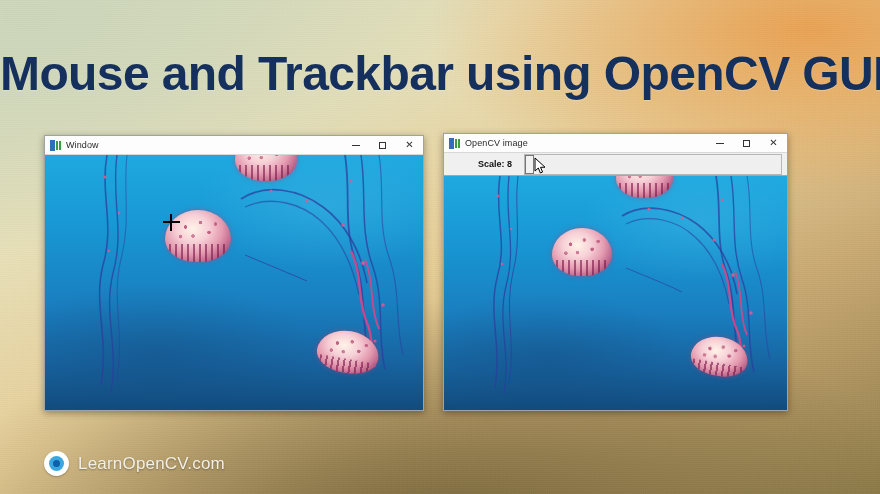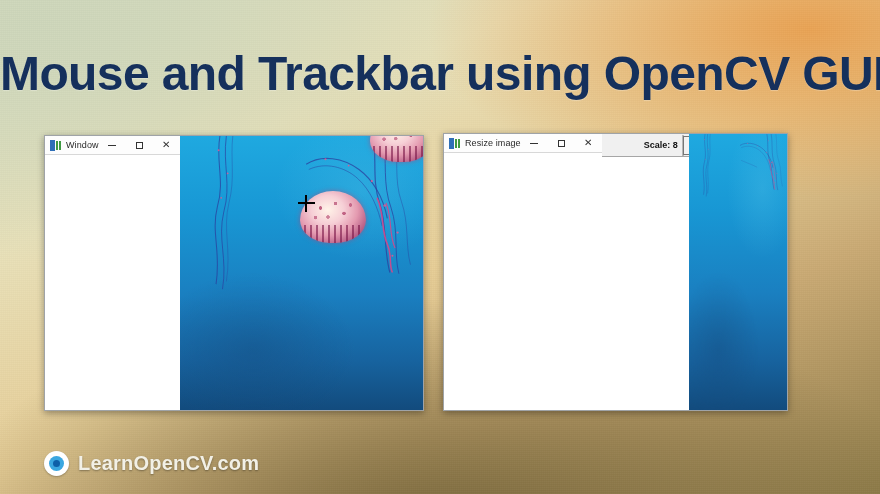--- a/index.html
+++ b/index.html
@@ -41,21 +41,21 @@
     white-space: nowrap;
   }
 
   
   .win {
     position: absolute;
     background: #ffffff;
     border: 1px solid #9fa3a7;
     box-shadow: 0 2px 7px rgba(0,0,0,0.35);
     display: flex;
-    flex-direction: row;
+    flex-direction: column;
     overflow: hidden;
   }
   #win-left  { left: 44px;  top: 135px; width: 380px; height: 276px; }
   #win-right { left: 443px; top: 133px; width: 345px; height: 278px; }
 
   .titlebar {
     height: 19px;
     background: #fdfdfd;
     border-bottom: 1px solid #d8d8d8;
     display: flex; align-items: center;
@@ -100,21 +100,21 @@
     height: 23px;
     background: #f0f0f0;
     border-bottom: 1px solid #a6a6a6;
     display: flex; align-items: center;
     position: relative;
     padding-left: 6px;
   }
   .trackbar-label {
     font-size: 9px; font-weight: bold; color: #111;
     width: 74px; text-align: right;
-    padding-right: 4px;
+    padding-right: 12px;
     white-space: nowrap;
   }
   .trackbar-track {
     position: relative;
     flex: 1 1 auto;
     height: 21px;
     margin-right: 5px;
     background: #efefef;
     border: 1px solid #b6b6b6;
   }
@@ -200,21 +200,21 @@
   #logo-mark .ring {
     width: 15px; height: 15px; border-radius: 50%;
     background: #3ba7e0;
     display: flex; align-items: center; justify-content: center;
   }
   #logo-mark .pupil {
     width: 7px; height: 7px; border-radius: 50%;
     background: #0d5fa8;
   }
   #logo-text {
-    font-size: 20px; font-weight: bold;
+    font-size: 17px; font-weight: normal;
     color: #f2f0e6;
     letter-spacing: 0.2px;
     text-shadow: 0 1px 2px rgba(0,0,0,0.35);
   }
 </style>
 </head>
 <body>
 
 <div id="slide">
 
@@ -284,21 +284,21 @@
       </div>
 
       <div class="crosshair" style="left:118px; top:59px;"></div>
     </div>
   </div>
 
   <div class="win" id="win-right">
 
     <div class="titlebar">
       <span class="app-icon"></span>
-      <span class="win-title">Resize image</span>
+      <span class="win-title">OpenCV image</span>
       <div class="win-buttons">
         <div class="win-btn">
           <i class="glyph-min"></i>
         </div>
         <div class="win-btn">
           <i class="glyph-max"></i>
         </div>
         <div class="win-btn close">
           <span class="glyph-close">✕</span>
         </div>

